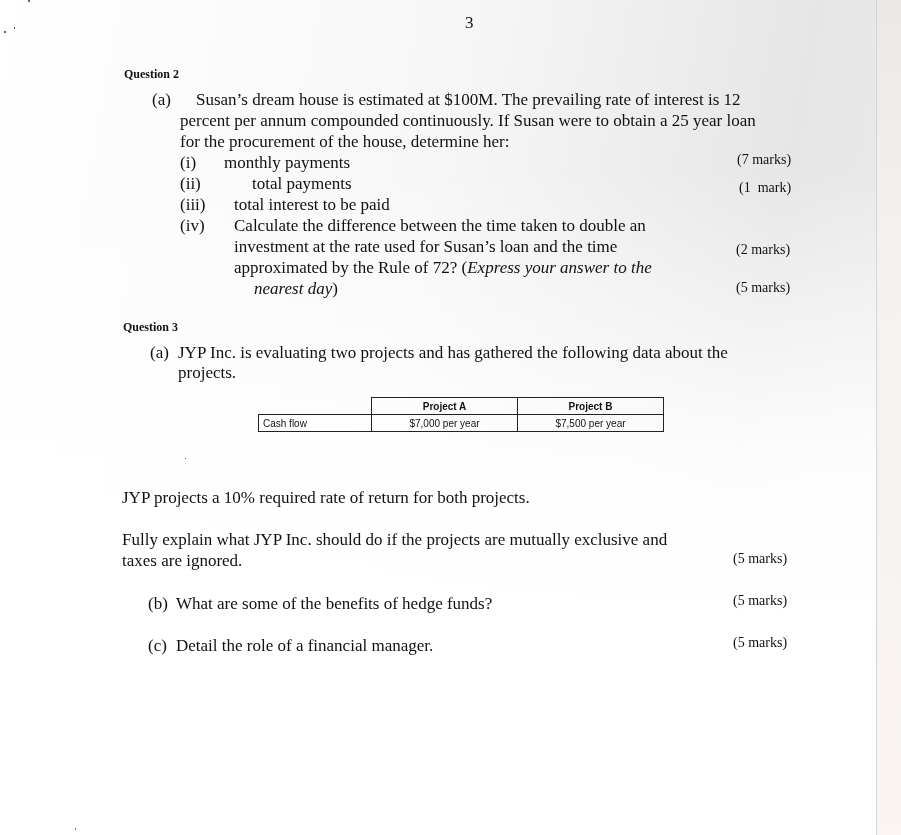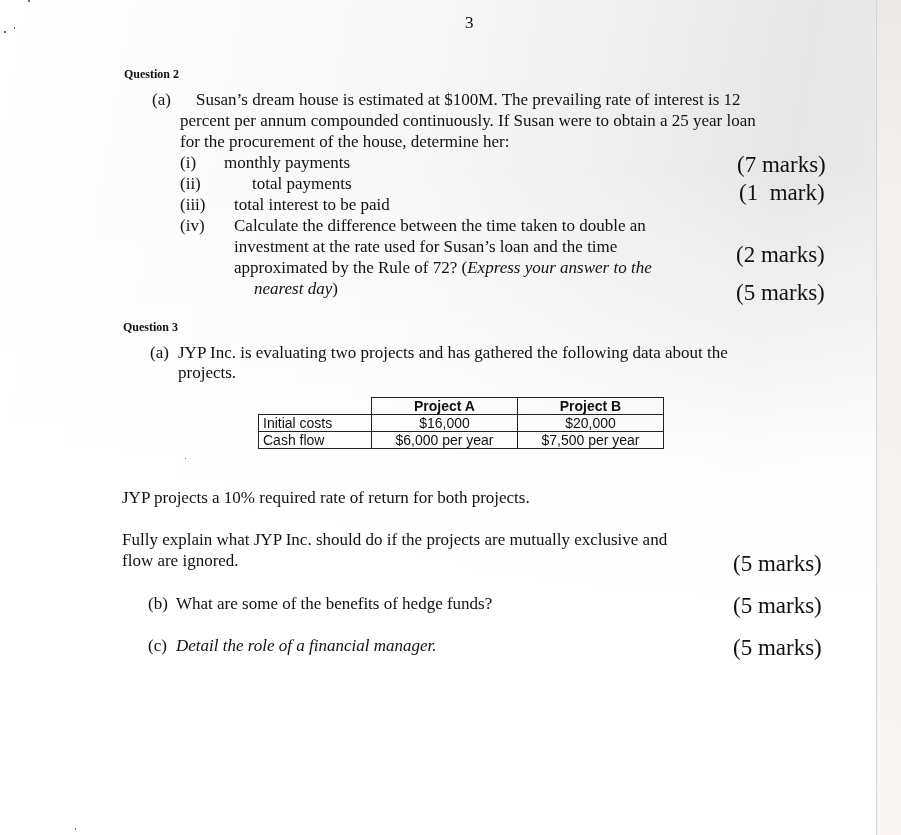--- a/index.html
+++ b/index.html
@@ -39,28 +39,28 @@
       position: absolute;
       width: 2px; height: 2px;
       background: #333;
       border-radius: 1px;
     }
     .abs { position: absolute; white-space: nowrap; }
     .page-number { font-size: 17px; }
     .q-title { font-weight: bold; font-size: 12px; }
     .txt { font-size: 17px; line-height: 21px; }
     .italic { font-style: italic; }
-    .marks { font-size: 23px; }
+    .marks { font-size: 14px; }
 
     table.data-table {
       position: absolute;
       left: 258px; top: 397px;
       border-collapse: collapse;
       font-family: "Liberation Sans", sans-serif;
-      font-size: 14px;
+      font-size: 10px;
       line-height: 15px;
       color: #111;
     }
     table.data-table td, table.data-table th {
       border: 1.5px solid #222;
       padding: 1px 4px 0 4px;
       text-align: center;
       white-space: nowrap;
     }
     table.data-table th { font-weight: bold; }
@@ -117,37 +117,32 @@
 <div class="abs txt" style="left:178px;top:362px;">projects.</div>
 
 <table class="data-table">
   <tbody>
       <tr>
     <td class="blank row-label"></td>
     <th class="col-a">Project A</th>
     <th class="col-b">Project B</th>
   </tr>
   <tr>
-    <td class="row-label">Initial costs</td>
-    <td>$16,000</td>
-    <td>$20,000</td>
-  </tr>
-  <tr>
     <td class="row-label">Cash flow</td>
-    <td>$6,000 per year</td>
+    <td>$7,000 per year</td>
     <td>$7,500 per year</td>
   </tr>
 </tbody>
   </table>
 
 <div class="abs txt" style="left:122px;top:487px;">JYP projects a 10% required rate of return for both projects.</div>
 
 <div class="abs txt" style="left:122px;top:529px;">Fully explain what JYP Inc. should do if the projects are mutually exclusive and</div>
-<div class="abs txt" style="left:122px;top:550px;">flow are ignored.</div>
+<div class="abs txt" style="left:122px;top:550px;">taxes are ignored.</div>
 <div class="abs marks" style="left:733px;top:551px;">(5 marks)</div>
 
 <div class="abs txt" style="left:148px;top:593px;">(b)</div>
 <div class="abs txt" style="left:176px;top:593px;">What are some of the benefits of hedge funds?</div>
 <div class="abs marks" style="left:733px;top:593px;">(5 marks)</div>
 
 <div class="abs txt" style="left:148px;top:635px;">(c)</div>
-<div class="abs txt" style="left:176px;top:635px;font-style:italic;">Detail the role of a financial manager.</div>
+<div class="abs txt" style="left:176px;top:635px;">Detail the role of a financial manager.</div>
 <div class="abs marks" style="left:733px;top:635px;">(5 marks)</div>
 
 </body></html>

